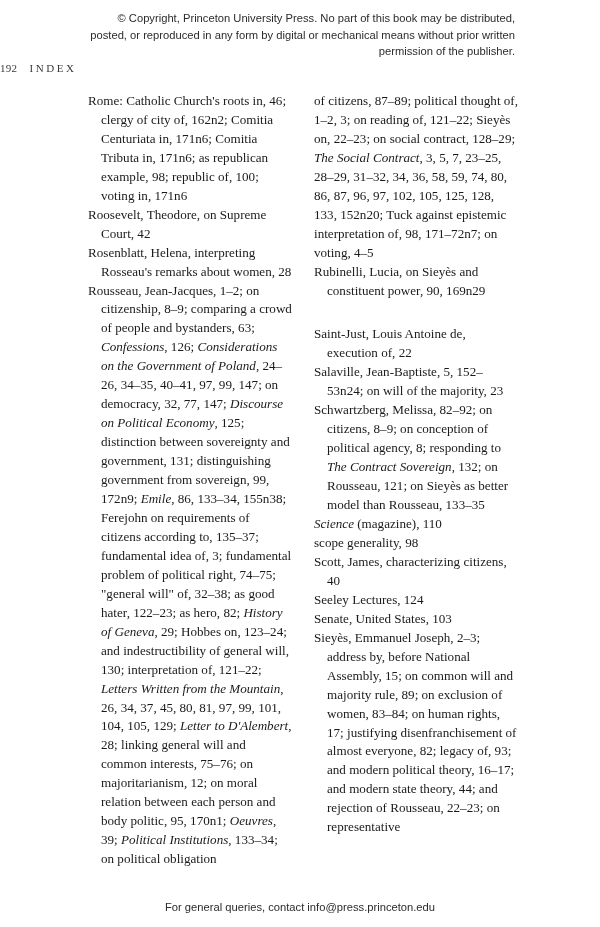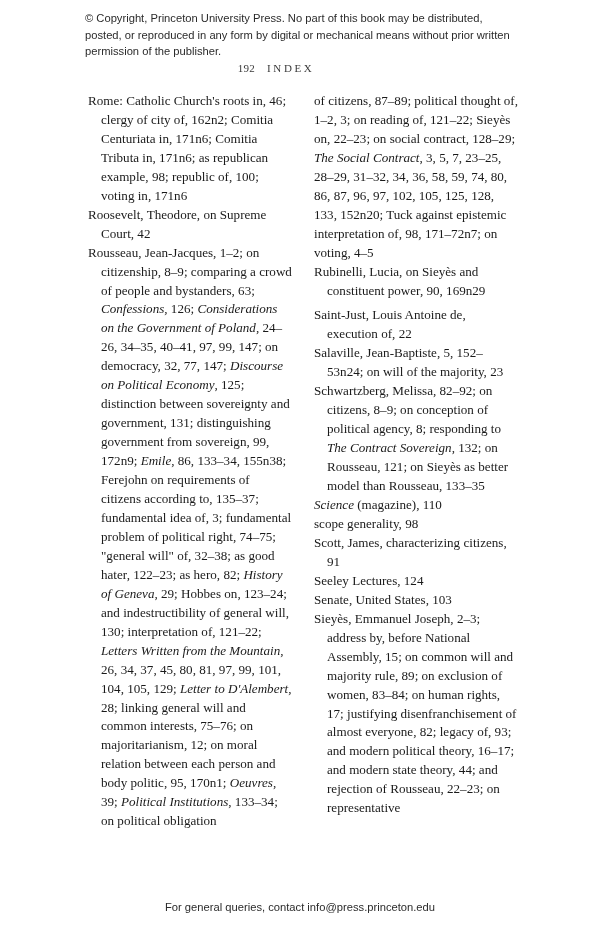--- a/index.html
+++ b/index.html
@@ -15,34 +15,33 @@
     position: relative;
     overflow: hidden;
   }
 
   
   .copyright-notice {
     position: absolute;
     top: 10px;
     left: 85px;
     width: 430px;
-    text-align: left;
+    text-align: right;
     font-family: "Liberation Sans", sans-serif;
     font-size: 11.2px;
     line-height: 16.5px;
     color: #2b2b2b;
   }
 
   
   .running-head {
     position: absolute;
     top: 62px;
     left: 0;
     width: 552px;
-    text-align: center;
     font-size: 11px;
     color: #3a3a3a;
   }
   .running-head .folio {
     letter-spacing: 0.3px;
   }
   .running-head .head-label {
     letter-spacing: 2.6px;
     margin-left: 12px;
   }
@@ -94,30 +93,31 @@
 <div class="copyright-notice">© Copyright, Princeton University Press. No part of this book may be distributed, posted, or reproduced in any form by digital or mechanical means without prior written permission of the publisher.</div>
 
 <div class="running-head">
   <span class="folio">192</span><span class="head-label">INDEX</span>
 </div>
 
 <div class="index-body">
   <div class="index-column" id="col-left">
       <p class="index-entry">Rome: Catholic Church's roots in, 46; clergy of city of, 162n2; Comitia Centuriata in, 171n6; Comitia Tributa in, 171n6; as republican example, 98; republic of, 100; voting in, 171n6</p>
       <p class="index-entry">Roosevelt, Theodore, on Supreme Court, 42</p>
+      <p class="index-entry">Rosenblatt, Helena, interpreting Rosseau's remarks about women, 28</p>
       <p class="index-entry">Rousseau, Jean-Jacques, 1–2; on citizenship, 8–9; comparing a crowd of people and bystanders, 63; <i>Confessions</i>, 126; <i>Considerations on the Government of Poland</i>, 24–26, 34–35, 40–41, 97, 99, 147; on democracy, 32, 77, 147; <i>Discourse on Political Economy</i>, 125; distinction between sovereignty and government, 131; distinguishing government from sovereign, 99, 172n9; <i>Emile</i>, 86, 133–34, 155n38; Ferejohn on requirements of citizens according to, 135–37; fundamental idea of, 3; fundamental problem of political right, 74–75; "general will" of, 32–38; as good hater, 122–23; as hero, 82; <i>History of Geneva</i>, 29; Hobbes on, 123–24; and indestructibility of general will, 130; interpretation of, 121–22; <i>Letters Written from the Mountain</i>, 26, 34, 37, 45, 80, 81, 97, 99, 101, 104, 105, 129; <i>Letter to D'Alembert</i>, 28; linking general will and common interests, 75–76; on majoritarianism, 12; on moral relation between each person and body politic, 95, 170n1; <i>Oeuvres</i>, 39; <i>Political Institutions</i>, 133–34; on political obligation</p>
     </div>
   <div class="index-column" id="col-right">
       <p class="index-entry continuation">of citizens, 87–89; political thought of, 1–2, 3; on reading of, 121–22; Sieyès on, 22–23; on social contract, 128–29; <i>The Social Contract</i>, 3, 5, 7, 23–25, 28–29, 31–32, 34, 36, 58, 59, 74, 80, 86, 87, 96, 97, 102, 105, 125, 128, 133, 152n20; Tuck against epistemic interpretation of, 98, 171–72n7; on voting, 4–5</p>
       <p class="index-entry">Rubinelli, Lucia, on Sieyès and constituent power, 90, 169n29</p>
-      <p class="index-entry" style="margin-top: 6px;">Saint-Just, Louis Antoine de, execution of, 22</p>
+      <p class="index-entry" style="margin-top: 25px;">Saint-Just, Louis Antoine de, execution of, 22</p>
       <p class="index-entry">Salaville, Jean-Baptiste, 5, 152–53n24; on will of the majority, 23</p>
       <p class="index-entry">Schwartzberg, Melissa, 82–92; on citizens, 8–9; on conception of political agency, 8; responding to <i>The Contract Sovereign</i>, 132; on Rousseau, 121; on Sieyès as better model than Rousseau, 133–35</p>
       <p class="index-entry"><i>Science</i> (magazine), 110</p>
       <p class="index-entry">scope generality, 98</p>
-      <p class="index-entry">Scott, James, characterizing citizens, 91</p>
+      <p class="index-entry">Scott, James, characterizing citizens, 40</p>
       <p class="index-entry">Seeley Lectures, 124</p>
       <p class="index-entry">Senate, United States, 103</p>
       <p class="index-entry">Sieyès, Emmanuel Joseph, 2–3; address by, before National Assembly, 15; on common will and majority rule, 89; on exclusion of women, 83–84; on human rights, 17; justifying disenfranchisement of almost everyone, 82; legacy of, 93; and modern political theory, 16–17; and modern state theory, 44; and rejection of Rousseau, 22–23; on representative</p>
     </div>
 </div>
 
 <div class="page-footer">For general queries, contact info@press.princeton.edu</div>
 
 </body></html>

